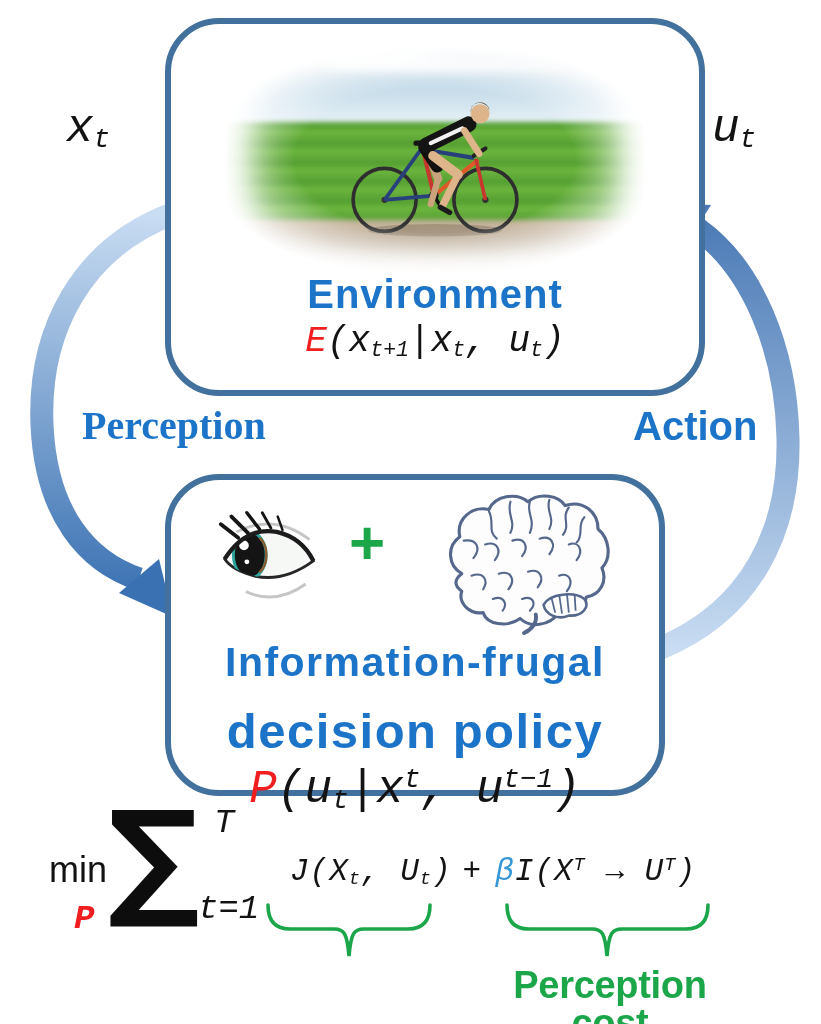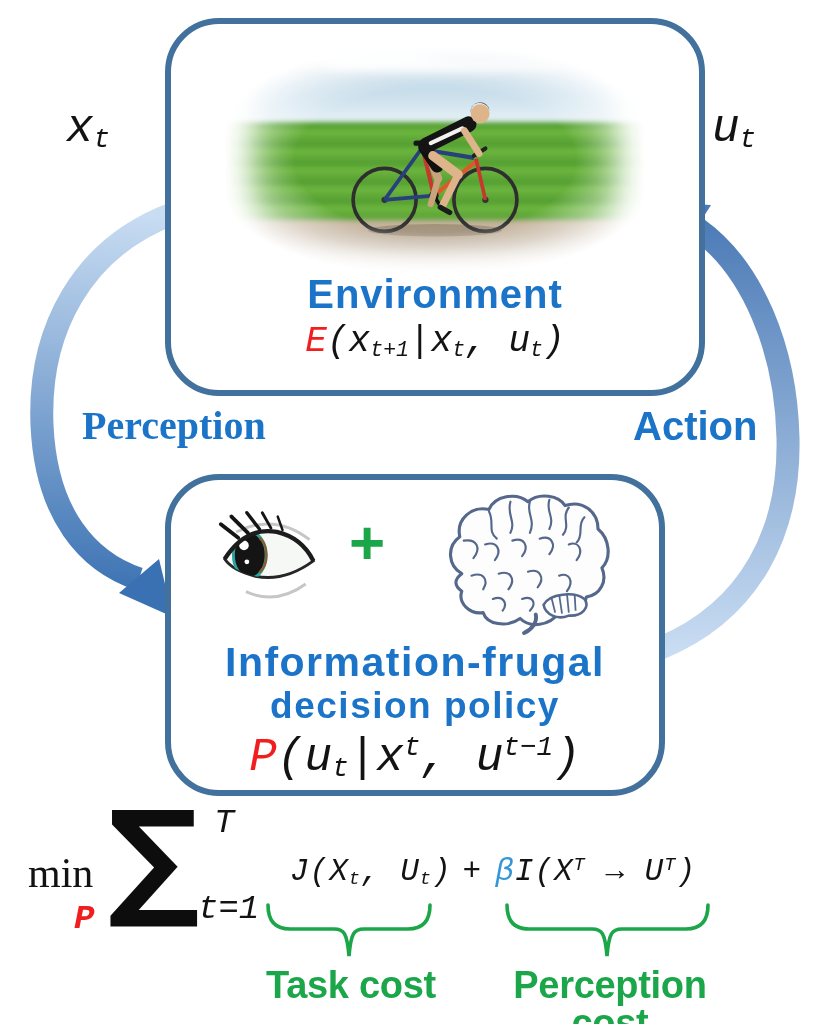--- a/index.html
+++ b/index.html
@@ -13,21 +13,21 @@
   .overlay{position:absolute;left:0;top:0;pointer-events:none;}
 
   .box{position:absolute;background:#fff;border:6px solid var(--box-border,#41719C);
        border-radius:54px;box-sizing:border-box;text-align:center;}
   .env-box{left:165px;top:18px;width:540px;height:378px;}
   .policy-box{left:165px;top:474px;width:500px;height:322px;}
 
   .box-title{color:var(--heading-blue,#1B74C8);font-weight:bold;font-size:40px;
              line-height:1.1;letter-spacing:1px;}
   .policy-box .t1{margin-top:4px;letter-spacing:1.5px;font-size:41px;}
-  .policy-box .t2{margin-top:1px;letter-spacing:1.5px;font-size:37px;}
+  .policy-box .t2{margin-top:20px;letter-spacing:1.5px;font-size:49px;}
 
   .math{font-family:Liberation Mono, monospace;font-style:italic;color:#131313;line-height:1;}
   .formula{white-space:nowrap;}
   .env-box .formula{margin-top:8px;font-size:36px;}
   .policy-box .formula{margin-top:8px;font-size:46px;}
   .red{color:var(--math-red,#F01E1E);}
   .sub{font-size:.6em;vertical-align:-.22em;line-height:0;}
   .sup{font-size:.6em;vertical-align:.55em;line-height:0;}
 
   
@@ -60,22 +60,22 @@
   .brain{position:absolute;left:264px;top:4px;width:182px;height:146px;}
 
   
   .var-label{position:absolute;font-size:46px;}
   .xt{left:66px;top:106px;} .ut{left:712px;top:106px;}
   .edge-label{position:absolute;color:var(--heading-blue,#1B74C8);font-weight:bold;
               font-size:40px;line-height:1;}
   .perception{left:82px;top:406px;font-family:Liberation Serif, serif;} .action{left:633px;top:406px;}
 
   
-  .obj-min{position:absolute;left:28px;top:852px;font-family:Liberation Serif, serif;
-           font-size:42px;line-height:1;}
+  .obj-min{position:absolute;left:49px;top:852px;font-family:Liberation Sans, sans-serif;
+           font-size:36px;line-height:1;}
   .obj-min-sub{position:absolute;left:74px;top:902px;font-size:34px;font-weight:600;}
   .obj-sigma{position:absolute;left:108px;top:794px;font-family:"DejaVu Sans",sans-serif;
              font-weight:bold;font-size:128px;line-height:1;color:#0d0d0d;font-style:normal;}
   .obj-sum-sup{position:absolute;left:214px;top:806px;font-size:34px;}
   .obj-sum-sub{position:absolute;left:198px;top:892px;font-size:34px;}
   .obj-expr{position:absolute;left:250px;top:856px;font-size:31px;white-space:nowrap;
             letter-spacing:1px;margin-left:40px;}
   .obj-expr .op{margin:0 11px;}
   .beta{color:var(--beta-blue,#3597D6);margin-left:2px;}
 
@@ -242,16 +242,15 @@
 
   <div>
     <div class="obj-min">min</div>
     <div class="obj-min-sub math red">P</div>
     <div class="obj-sigma">∑</div>
     <div class="obj-sum-sup math">T</div>
     <div class="obj-sum-sub math">t=1</div>
     <div class="obj-expr math"><span>J(X</span><span class="sub">t</span><span>, U</span><span class="sub">t</span><span>)</span><span class="op">+</span><span class="beta">β</span><span>I(X</span><span class="sup">T</span><span> → U</span><span class="sup">T</span><span>)</span></div>
   </div>
 
-  <div class="cost task">Task cost</div>
   <div class="cost perc">Perception cost</div>
 
 </div>
 
 </body></html>

